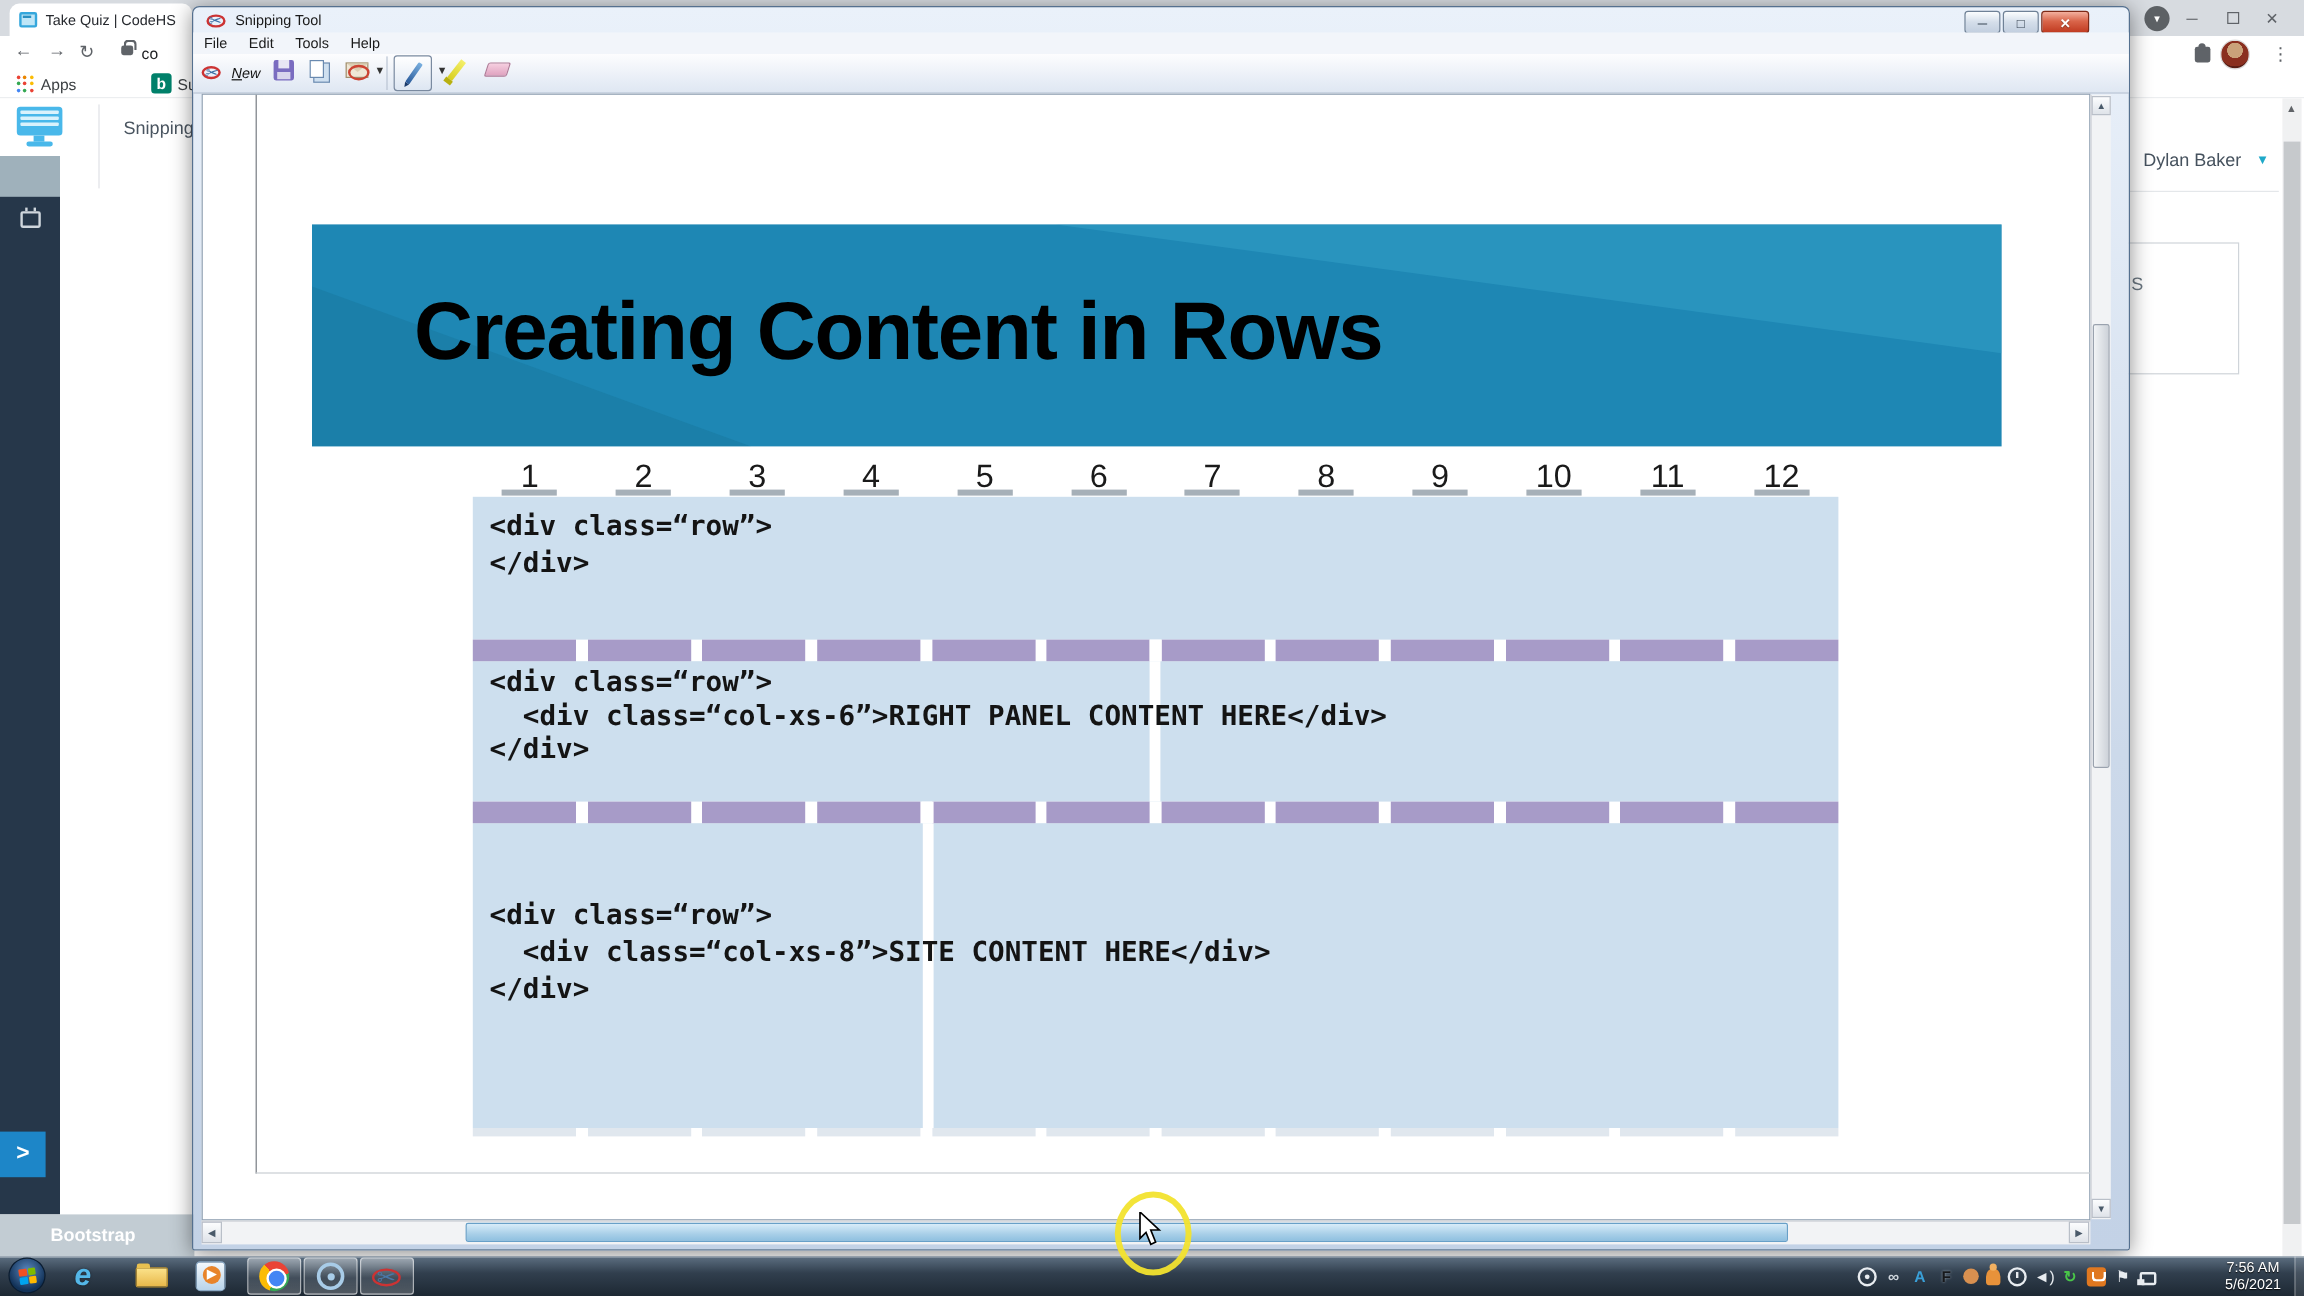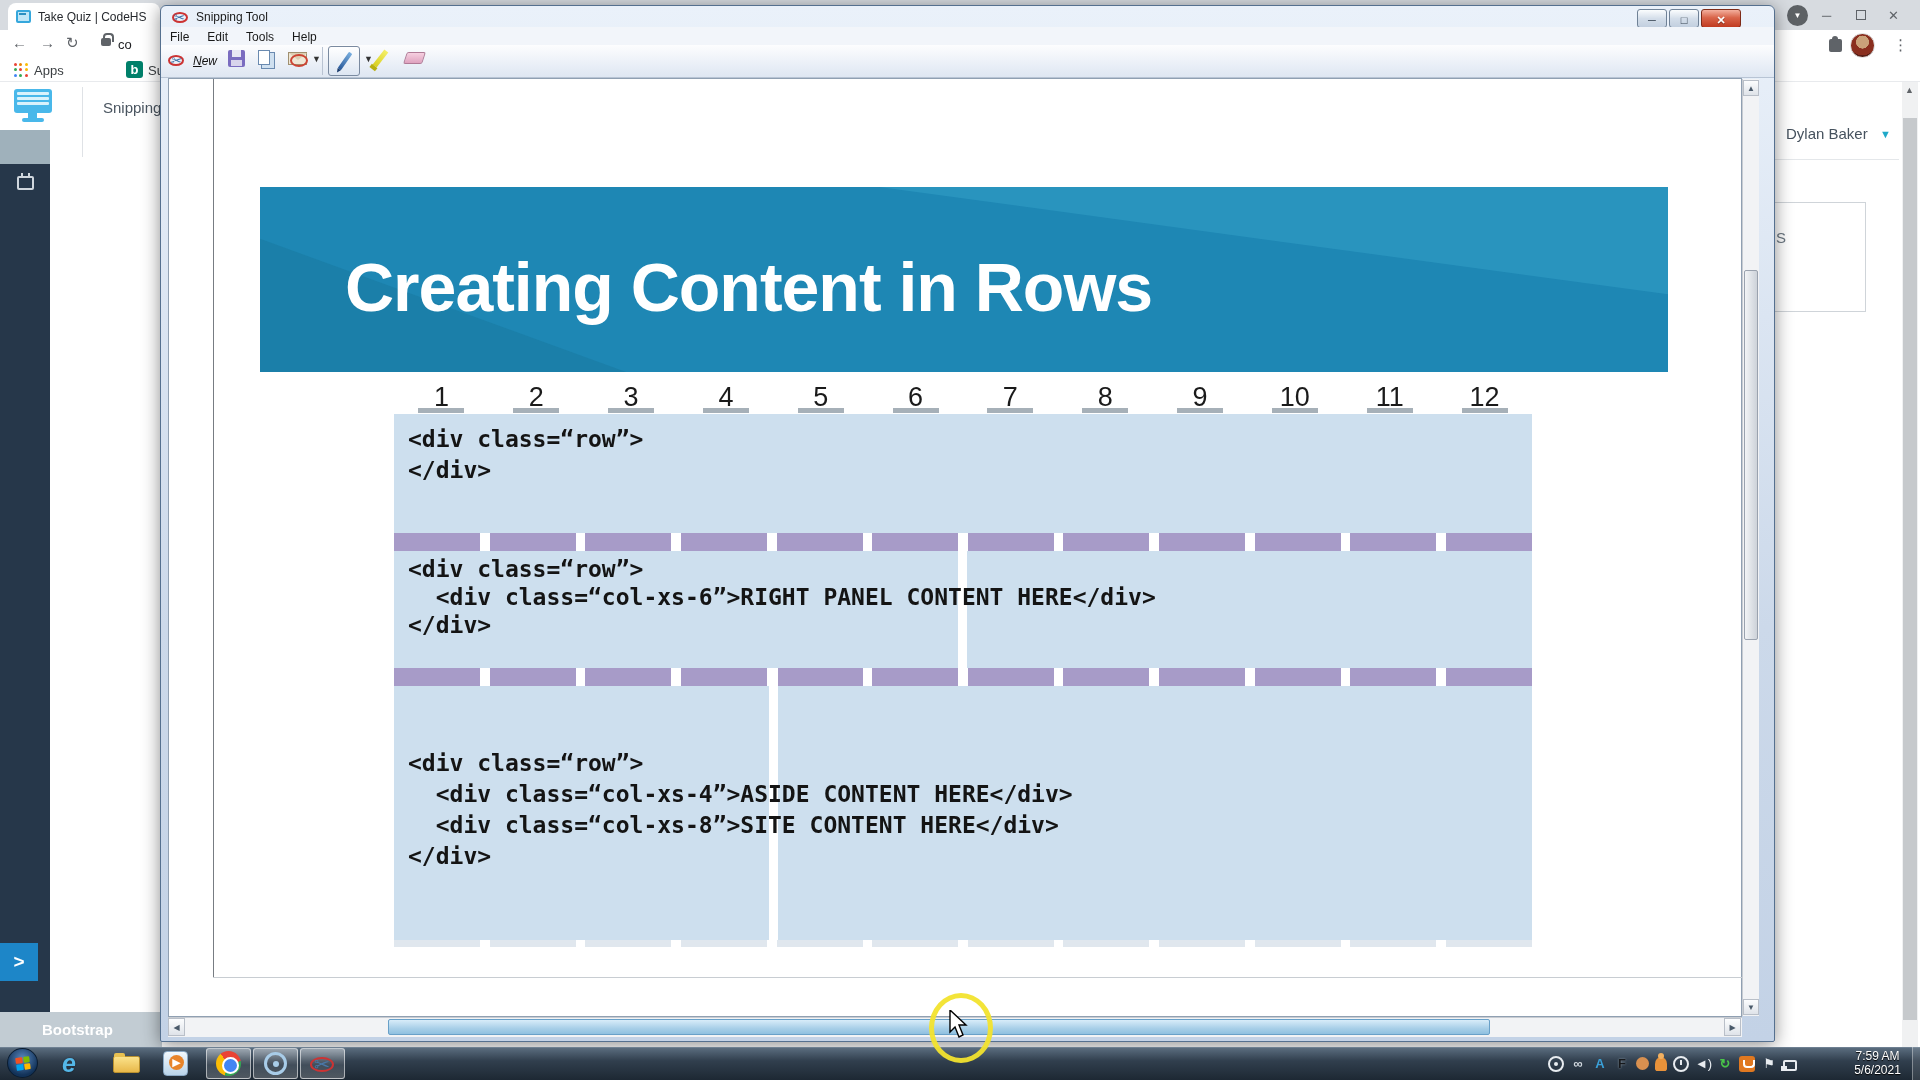--- a/index.html
+++ b/index.html
@@ -110,21 +110,21 @@
   .vthumb { left:1744px; top:270px; width:14px; height:370px; background:linear-gradient(90deg,#f2f4f6,#cdd2d9); border:1px solid #9aa2ae; border-radius:2px; }
   .hscroll { left:168px; top:1017px; width:1574px; height:20px; background:#f2f3f5; border-top:1px solid #c8ccd2; }
   .hthumb { left:388px; top:1019px; width:1102px; height:16px; background:linear-gradient(#d8ecf9,#a8cfe8 60%,#8fc0e0); border:1px solid #68a0c8; border-radius:2px; }
 
   
   .banner { left:260px; top:187px; width:1408px; height:185px; background:#1e87b4; overflow:hidden; }
   .banner .ov1 { position:absolute; left:0; top:0; width:100%; height:100%; background:#319cc4; opacity:.6;
     clip-path:polygon(44% 0, 100% 0, 100% 58%); }
   .banner .ov2 { position:absolute; left:0; top:0; width:100%; height:100%; background:#17789e; opacity:.5;
     clip-path:polygon(0 28%, 26% 100%, 0 100%); }
-  .slide-title { position:absolute; left:85px; top:50px; font-size:68px; font-weight:bold; color:#ffffff; letter-spacing:-1px;margin-top:11px; }
+  .slide-title { position:absolute; left:85px; top:50px; font-size:68px; font-weight:bold; color:#000000; letter-spacing:-1px; }
   .colnums { left:394px; top:382px; width:1138px; height:30px; display:flex; }
   .colnums span { flex:1; text-align:center; font-size:27px; color:#1a1a1a; }
   .ticksrow { left:394px; top:408px; width:1138px; height:6px; display:flex; }
   .ticksrow i { flex:1; position:relative; }
   .ticksrow i::after { content:""; position:absolute; left:50%; margin-left:-23px; width:46px; height:5px; background:#a6b0b8; }
   .panel { background:#cddfee; }
   .panel1 { left:394px; top:414px; width:1138px; height:119px; }
   .panel2 { left:394px; top:551px; width:1138px; height:117px; }
   .panel3 { left:394px; top:686px; width:1138px; height:254px; }
   .divider { background:#fff; }
@@ -381,21 +381,20 @@
     <div>&lt;div class=“row”&gt;</div>
     <div>&lt;/div&gt;</div>
   </div>
 <div class="abs codeblock cb2">
     <div>&lt;div class=“row”&gt;</div>
     <div>  &lt;div class=“col-xs-6”&gt;RIGHT PANEL CONTENT HERE&lt;/div&gt;</div>
     <div>&lt;/div&gt;</div>
   </div>
 <div class="abs codeblock cb3">
     <div>&lt;div class=“row”&gt;</div>
-    <div>  &lt;div class=“col-xs-4”&gt;ASIDE CONTENT HERE&lt;/div&gt;</div>
     <div>  &lt;div class=“col-xs-8”&gt;SITE CONTENT HERE&lt;/div&gt;</div>
     <div>&lt;/div&gt;</div>
   </div>
 
 <div class="abs vscroll"></div>
 <div class="sbtn" style="left:1743px; top:80px; width:16px; height:16px; font-size:8px; line-height:15px;">▲</div>
 <div class="sbtn" style="left:1743px; top:999px; width:16px; height:16px; font-size:8px; line-height:15px;">▼</div>
 <div class="abs vthumb"></div>
 <div class="abs hscroll"></div>
 <div class="sbtn" style="left:168px; top:1018px; width:17px; height:18px; font-size:8px; line-height:17px;">◀</div>
@@ -431,21 +430,21 @@
     <span class="t-blob"></span>
     <span class="t-person"></span>
     <span class="t-clock"></span>
     <span class="t-vol">◄)</span>
     <span class="t-sync">↻</span>
     <span class="t-java"></span>
     <span class="t-flag">⚑</span>
     <span class="t-net"></span>
   </div>
 <div class="abs clockbox">
-  <div>7:59 AM</div>
+  <div>7:56 AM</div>
   <div>5/6/2021</div>
 </div>
 <div class="abs showdesk"></div>
 
 <div class="abs click-ring"></div>
 <svg class="abs cursor" width="22" height="30">
   <polygon points="2,0 2,22 7,17 11,27 15,25 11,15 18,15" fill="#fff" stroke="#000" stroke-width="1.4"></polygon>
 </svg>
 
 </body></html>

